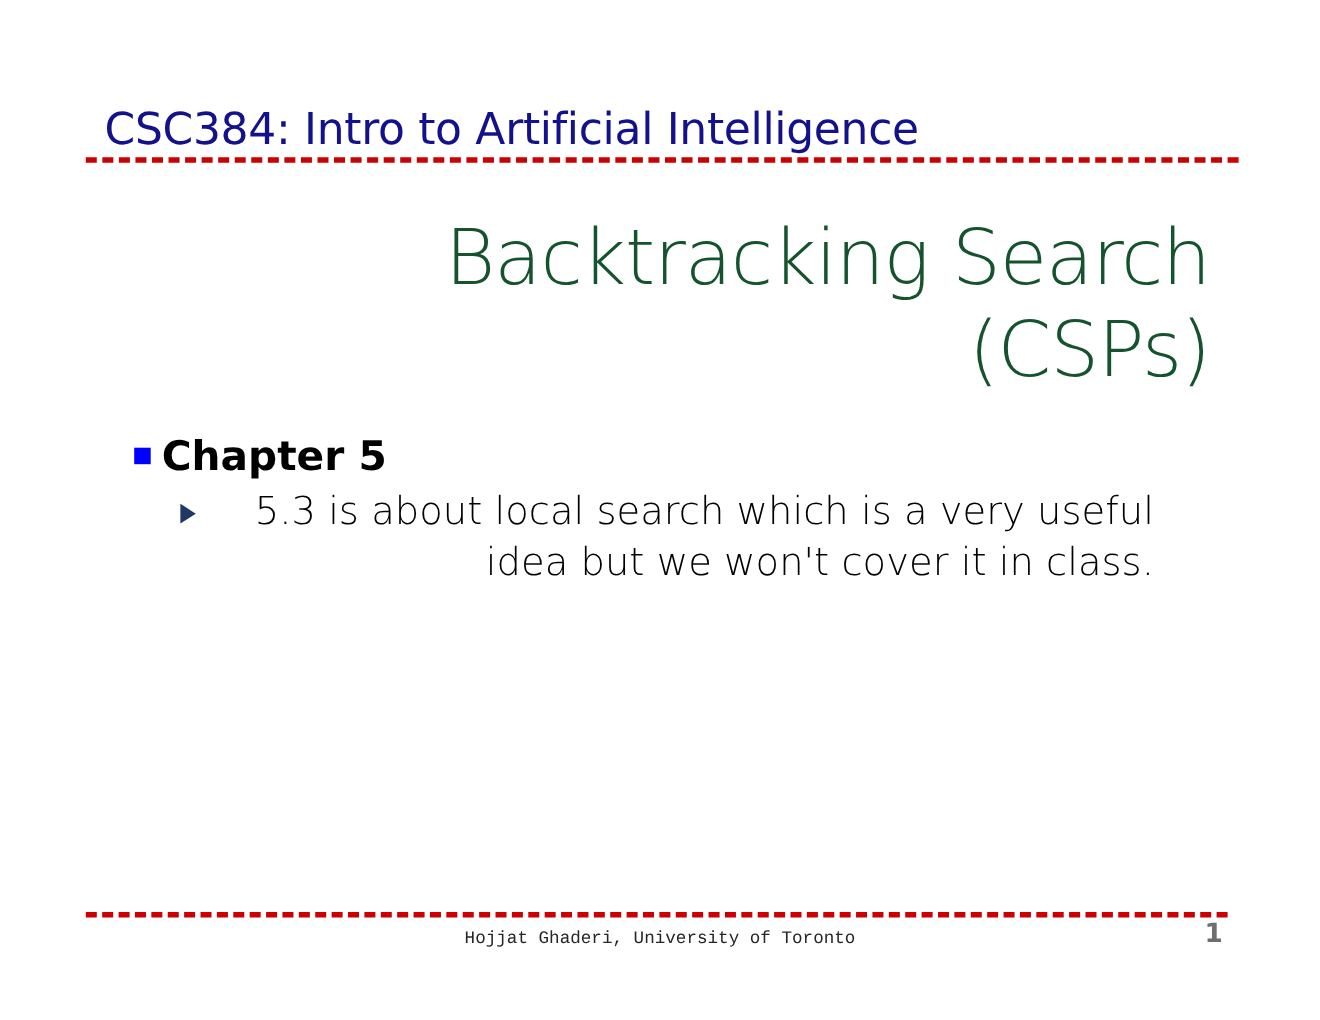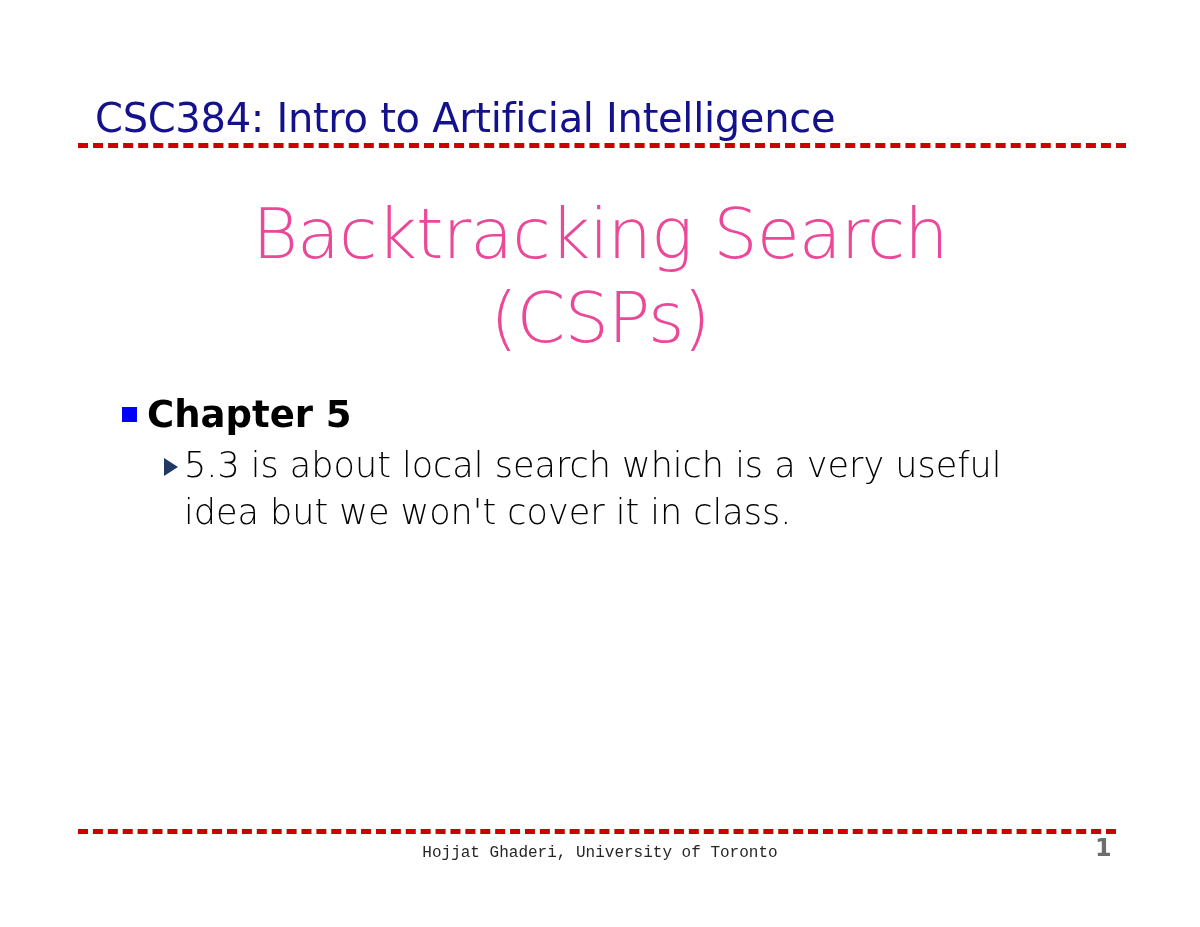--- a/index.html
+++ b/index.html
@@ -49,22 +49,23 @@
     left: 100px;
     top: 192px;
     width: 1000px;
     text-align: center;
   }
   .title-block .title-line {
     font-family: "DejaVu Sans", sans-serif;
     font-size: 70px;
     line-height: 84px;
     font-weight: 300;
-    color: #ec4899;
+    color: #14532d;
     letter-spacing: -1px;
+    text-align: right;
   }
 
   
   .bullets {
     position: absolute;
     left: 122px;
     top: 392px;
     width: 960px;
   }
   .bullet-l1 {
@@ -85,20 +86,21 @@
     font-size: 37px;
     line-height: 46px;
     font-weight: 700;
     color: #000000;
   }
   .bullet-l2 {
     display: flex;
     align-items: flex-start;
     margin-left: 42px;
     margin-top: 4px;
+    text-align: right;
   }
   .bullet-l2 .marker-triangle {
     width: 0;
     height: 0;
     border-top: 9px solid transparent;
     border-bottom: 9px solid transparent;
     border-left: 14px solid #1F3864;
     margin-top: 16px;
     margin-right: 6px;
     flex: 0 0 auto;

